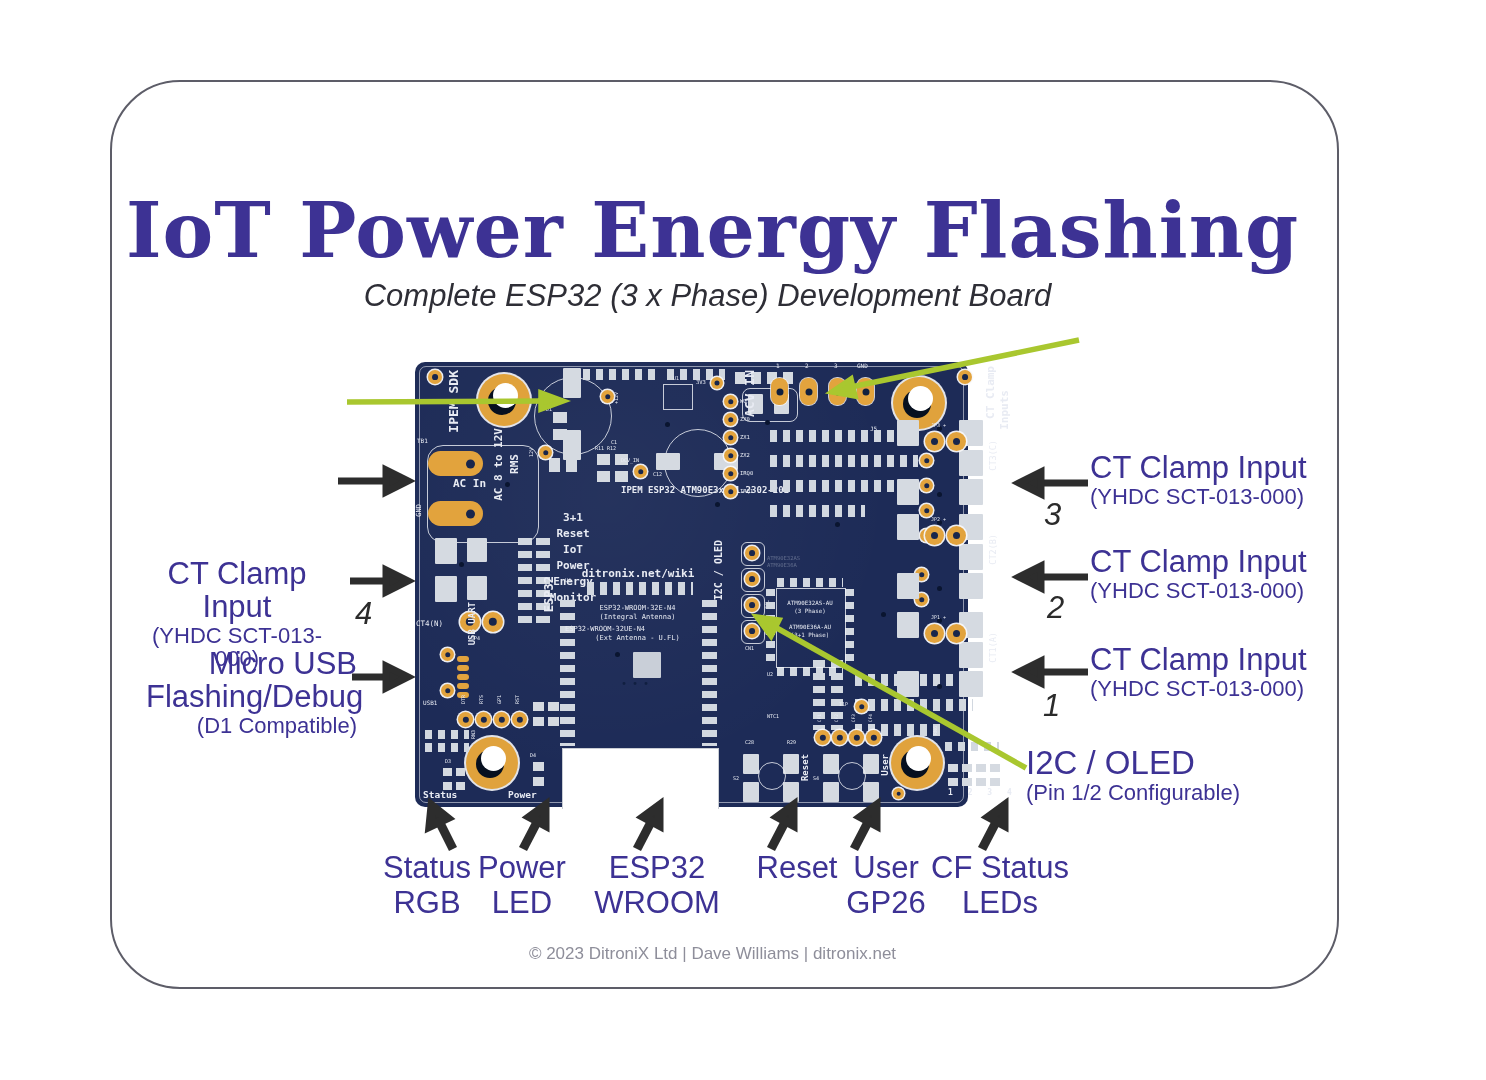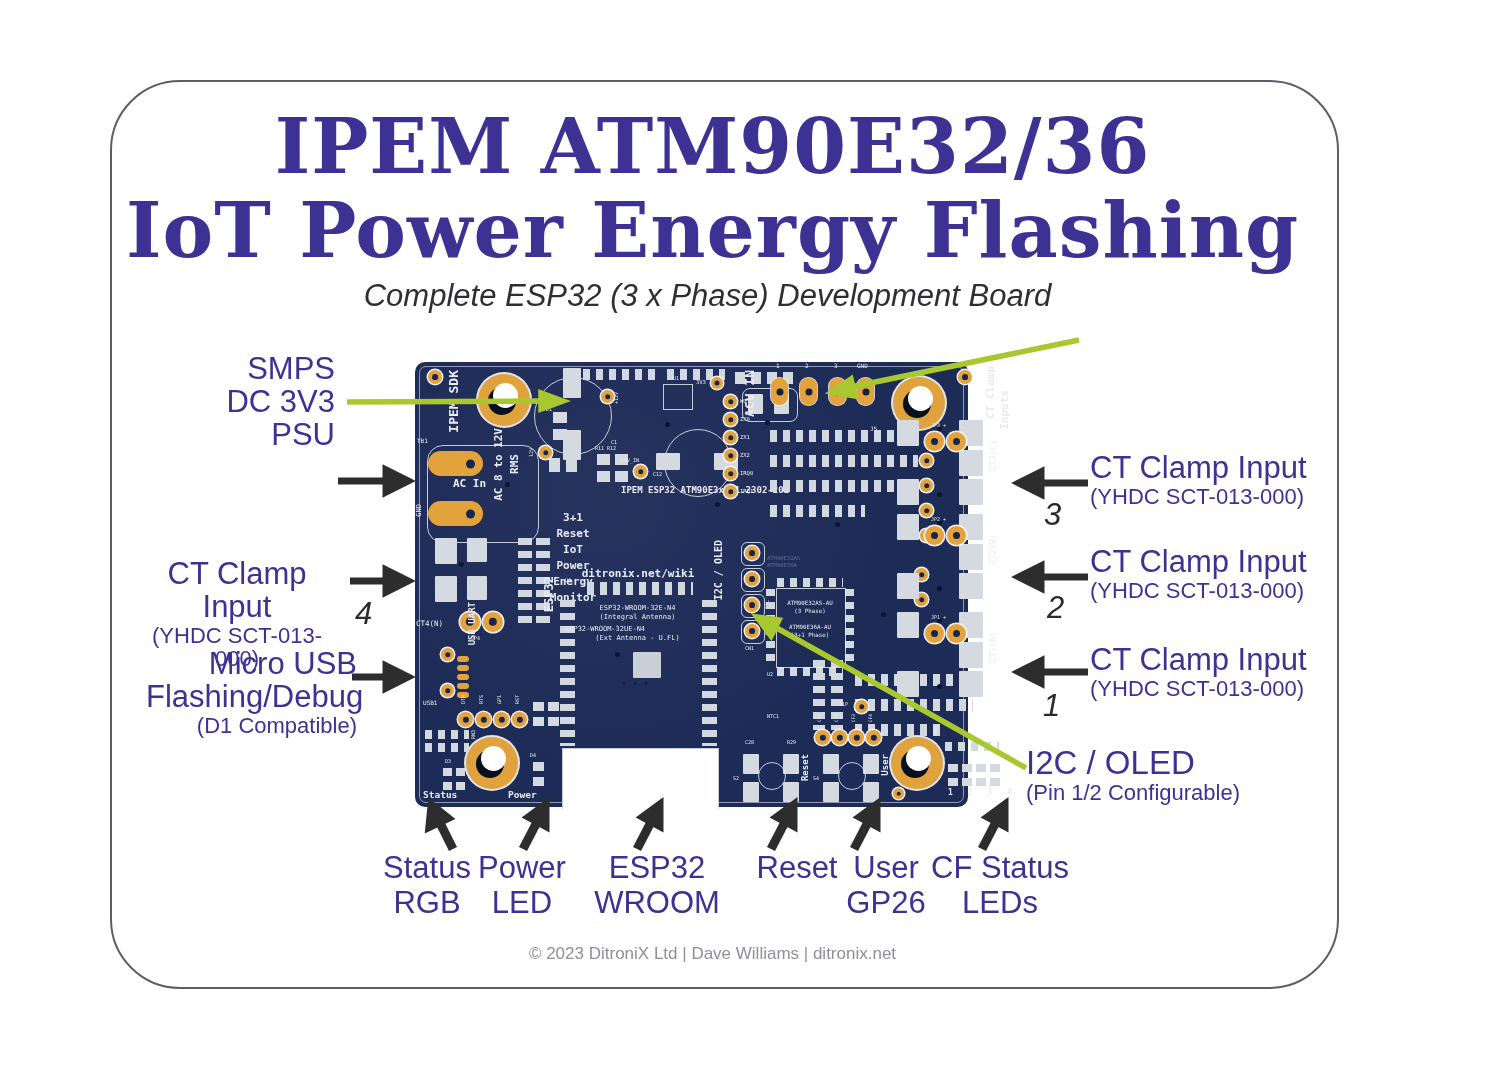--- a/index.html
+++ b/index.html
@@ -54,21 +54,20 @@
          border-left:1px solid #c9cdd4;border-right:1px solid #c9cdd4;border-top:1px solid #c9cdd4;}
   svg.overlay{position:absolute;left:0;top:0;pointer-events:none;}
 </style>
 </head>
 <body>
 
 <div class="canvas">
 
   <div class="frame"></div>
 
-  <div class="title" style="top:102px;">IPEM ATM90E32/36</div>
   <div class="title" style="top:186px;">IoT Power Energy Flashing</div>
   <div class="subtitle" style="top:278px;">Complete ESP32 (3 x Phase) Development Board</div>
 
   <div class="board">
     <div class="silkline"></div>
     <div class="notch"></div>
 
     <div class="hole" style="left:63px;top:12px;"></div>
     <div class="hole" style="left:478px;top:15px;"></div>
     <div class="hole" style="left:51px;top:375px;"></div>
@@ -378,24 +377,20 @@
       <polygon points="659,806 659,825 644,817"></polygon>
       <line x1="771" y1="849" x2="784" y2="824"></line>
       <polygon points="793,806 793,825 778,817"></polygon>
       <line x1="854" y1="849" x2="867" y2="824"></line>
       <polygon points="876,806 876,825 861,817"></polygon>
       <line x1="982" y1="849" x2="995" y2="824"></line>
       <polygon points="1004,806 1004,825 989,817"></polygon>
     </g>
   </svg>
 
-  <div class="lbl" style="left:163px;top:353px;width:172px;text-align:right;">
-    <div class="big">SMPS</div>
-    <div class="big">DC 3V3 PSU</div>
-  </div>
 
 
   <div class="lbl" style="left:131px;top:558px;width:212px;text-align:center;">
     <div class="big">CT Clamp Input</div>
     <div class="small">(YHDC SCT-013-000)</div>
   </div>
   <div class="num" style="left:355px;top:596px;">4</div>
 
   <div class="lbl" style="left:146px;top:648px;width:211px;text-align:right;">
     <div class="big">Micro USB</div>

